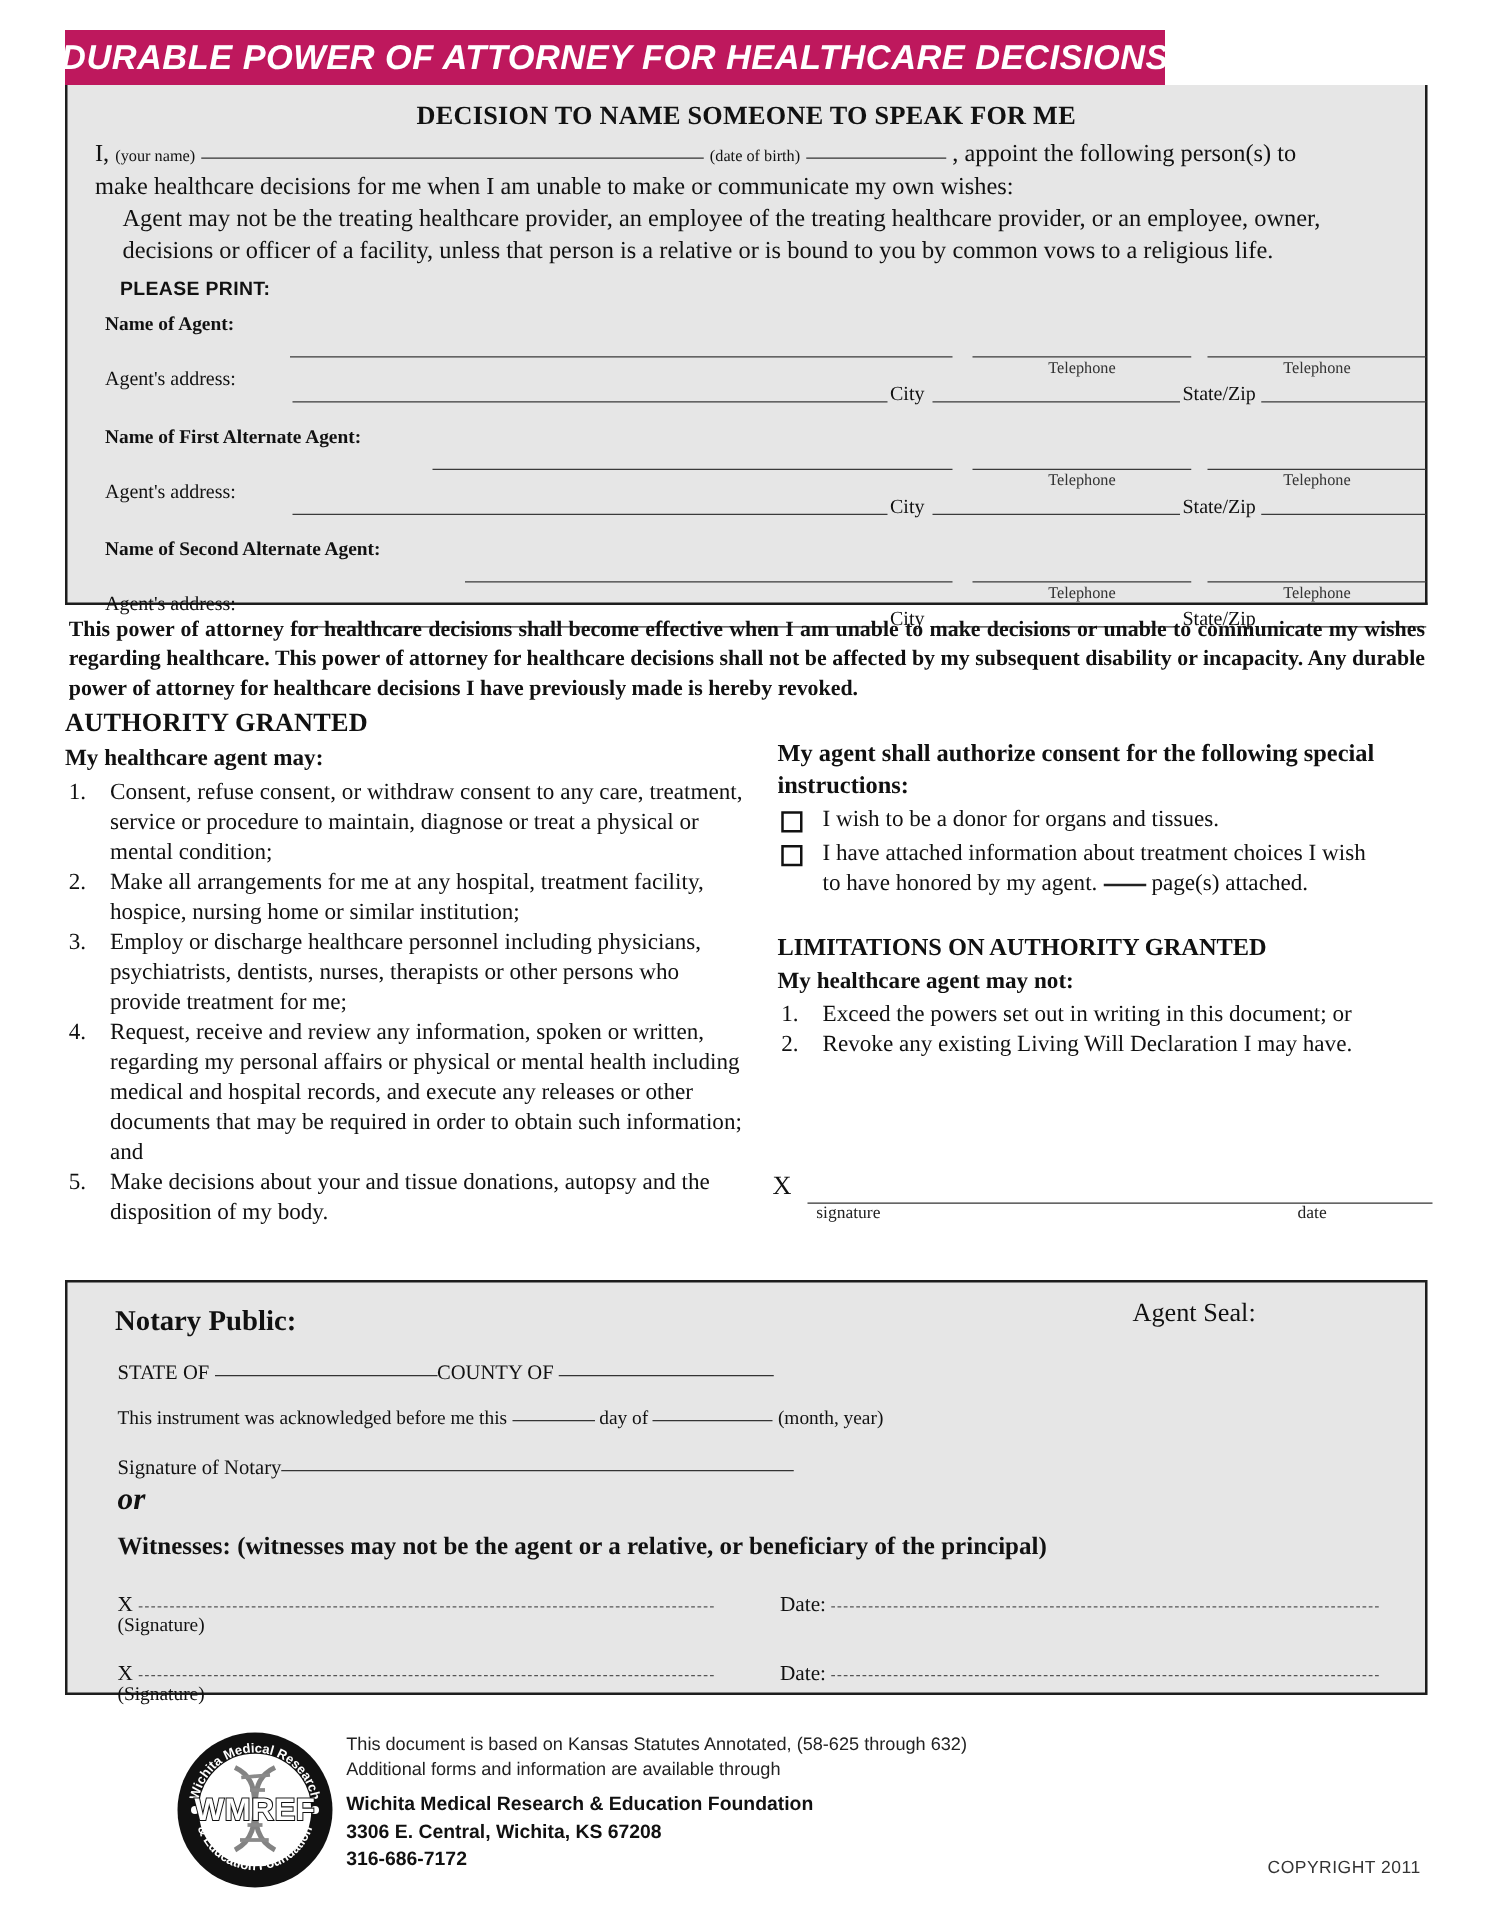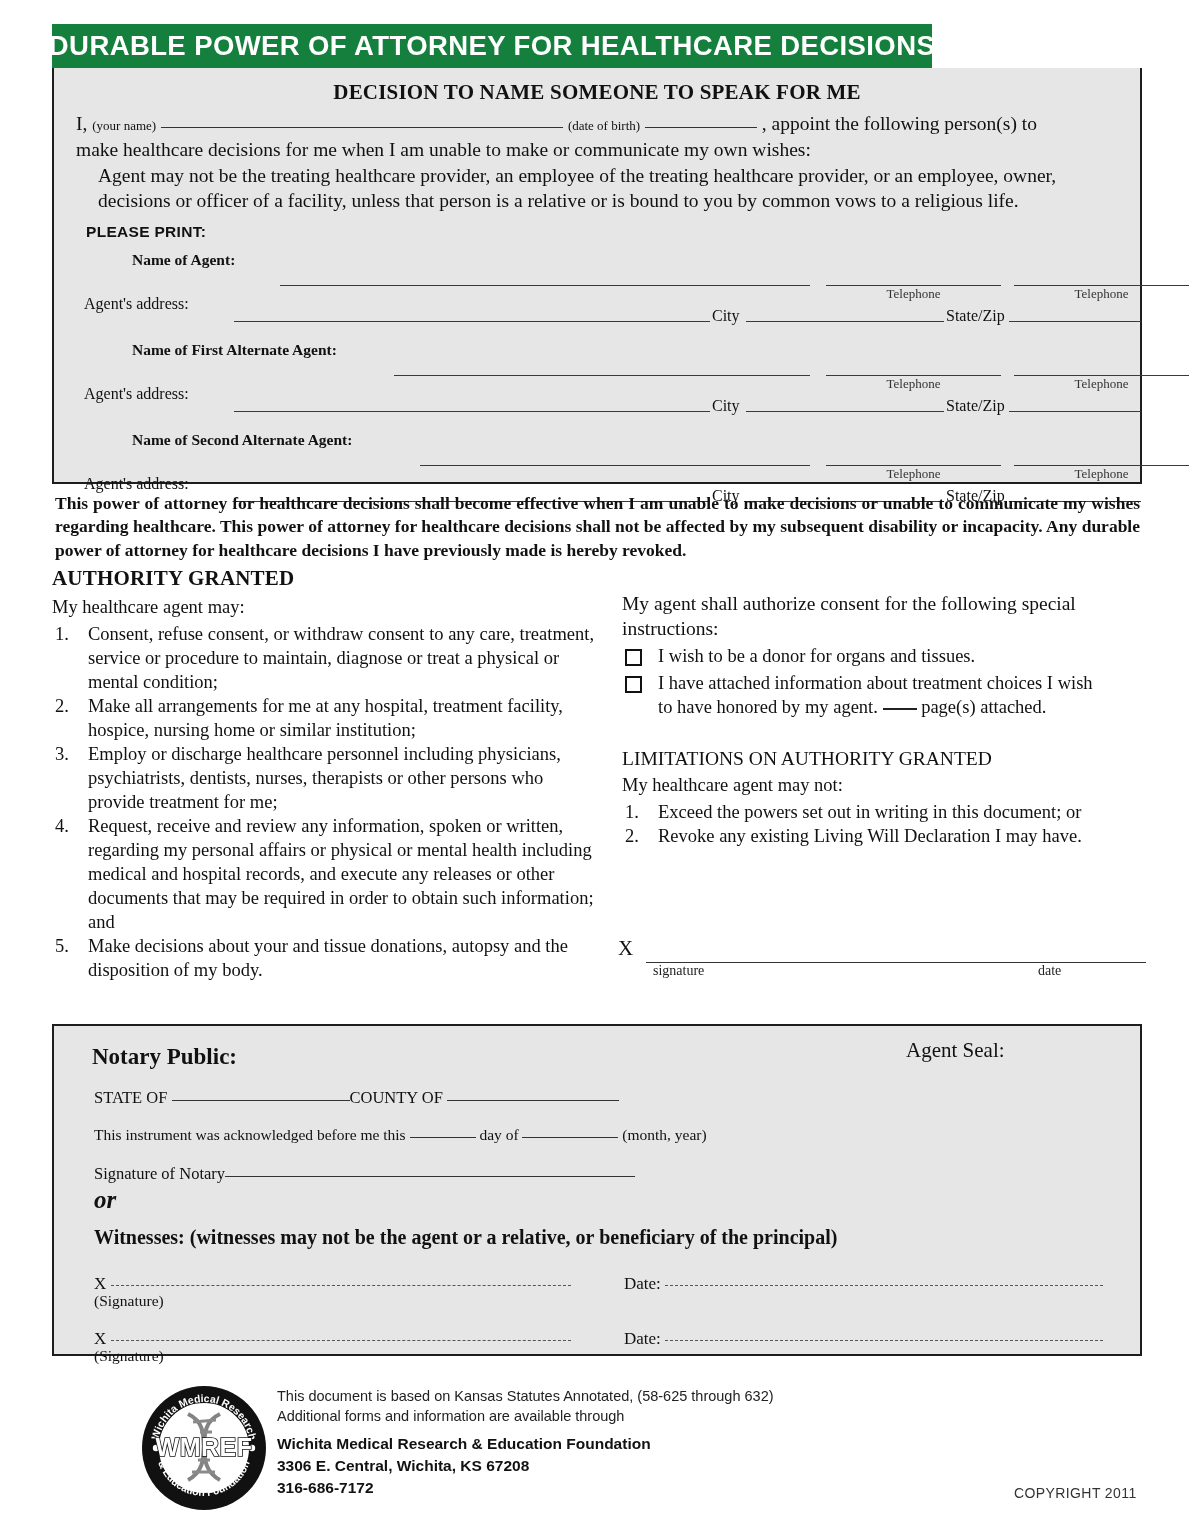--- a/index.html
+++ b/index.html
@@ -23,25 +23,26 @@
     height: 1536px;
   }
 
   
   .title-bar {
     position: absolute;
     left: 52px;
     top: 24px;
     width: 880px;
     height: 44px;
-    background: #15803d;
+    background: #be185d;
     color: #ffffff;
     display: flex;
     align-items: center;
     justify-content: center;
+    font-style: italic;
   }
   .title-bar .title-text {
     font-family: "Liberation Sans", "DejaVu Sans", sans-serif;
     font-weight: bold;
     font-size: 27.5px;
     letter-spacing: 0.4px;
     white-space: nowrap;
   }
 
   
@@ -82,36 +83,36 @@
   .rule-inline {
     display: inline-block;
     border-bottom: 1px solid #333;
     vertical-align: 2px;
   }
 
   .please-print {
     font-family: "Liberation Sans", "DejaVu Sans", sans-serif;
     font-weight: bold;
     font-size: 15.5px;
-    padding-left: 32px;
+    padding-left: 42px;
     margin-top: 10px;
     letter-spacing: 0.3px;
   }
 
   
   .fields {
     position: relative;
     margin-top: 10px;
     padding: 0 14px 0 30px;
   }
   .frow {
     position: relative;
     height: 36px;
   }
-  .frow.tall { height: 44px; margin-left: 48px; }
+  .frow.tall { height: 44px; }
   .flabel {
     font-weight: bold;
     font-size: 15.5px;
     white-space: nowrap;
   }
   .flabel.light { font-weight: normal; font-size: 16px; }
   .fline {
     position: absolute;
     border-bottom: 1.2px solid #3a3a3a;
     bottom: 9px;
@@ -156,21 +157,21 @@
     top: 596px;
     width: 545px;
   }
   .col-right {
     position: absolute;
     left: 622px;
     top: 592px;
     width: 525px;
   }
   .col-head {
-    font-weight: normal;
+    font-weight: bold;
     font-size: 18.5px;
     line-height: 1.28;
     margin-bottom: 2px;
   }
   .col-head.big {
     font-size: 19.5px;
   }
   ol.numlist {
     margin: 0;
     padding: 0;

